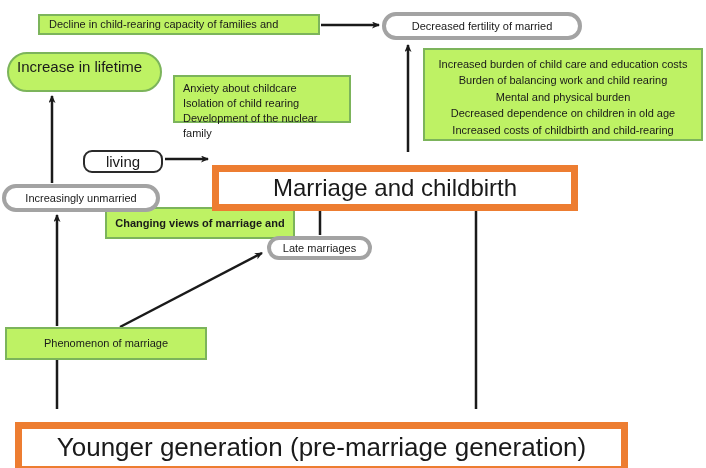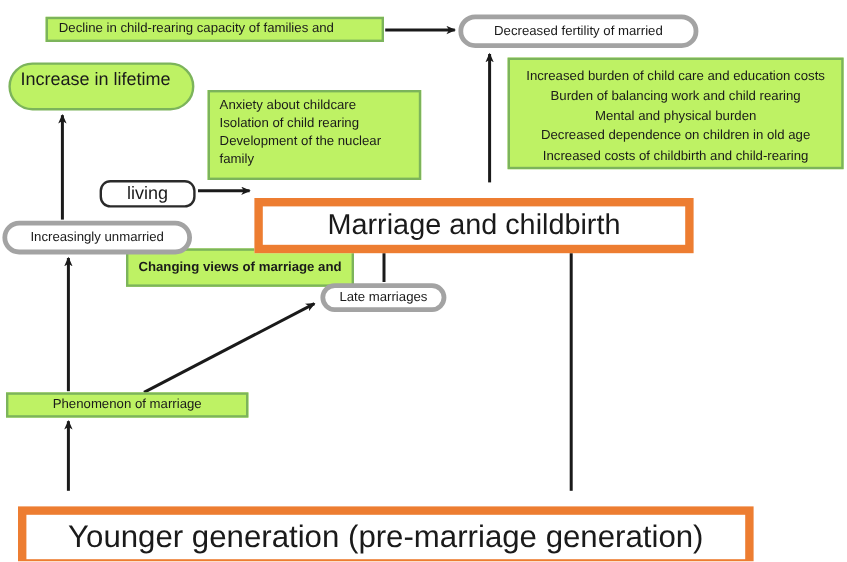--- a/index.html
+++ b/index.html
@@ -8,24 +8,24 @@
     font-family:"Liberation Sans", sans-serif;color:#1a1a1a;
   }
   .abs{position:absolute;box-sizing:border-box;}
   
   .gbox{border:2px solid #7CB45B;background:#bef264;font-size:11px;line-height:15px;}
   .center{display:flex;align-items:center;justify-content:center;text-align:center;}
   .vcenter{display:flex;align-items:center;}
   
   #decline-box{left:38px;top:14px;width:282px;height:21px;padding-left:9px;}
   #lifetime-box{left:7px;top:52px;width:155px;height:40px;padding:5px 8px;font-size:15px;border-radius:20px;}
-  #anxiety-box{left:173px;top:75px;width:178px;height:75px;padding:4px 8px;}
+  #anxiety-box{left:173px;top:75px;width:178px;height:48px;padding:4px 8px;}
   #burden-box{left:423px;top:48px;width:280px;height:93px;padding:6px 9px;line-height:16.4px;text-align:center;}
   #changing-box{left:105px;top:207px;width:190px;height:32px;font-weight:bold;}
-  #phenomenon-box{left:5px;top:327px;width:202px;height:21px;}
+  #phenomenon-box{left:5px;top:327px;width:202px;height:33px;}
   
   #living-box{left:83px;top:150px;width:80px;height:23px;border:2px solid #2a2a2a;border-radius:9px;background:#fff;font-size:15px;}
   
   .obox{border:7px solid #ED7D31;background:#ffffff;margin-top:12px;}
   #marriage-box{left:212px;top:153px;width:366px;height:46px;font-size:24px;}
   #younger-box{left:15px;top:410px;width:613px;height:51px;font-size:26px;}
   
   .rell{border:4px solid #a3a3a3;border-radius:999px;background:#ffffff;font-size:11px;}
   #unmarried-ellipse{left:2px;top:184px;width:158px;height:28px;}
   #fertility-ellipse{left:382px;top:12px;width:200px;height:28px;}

